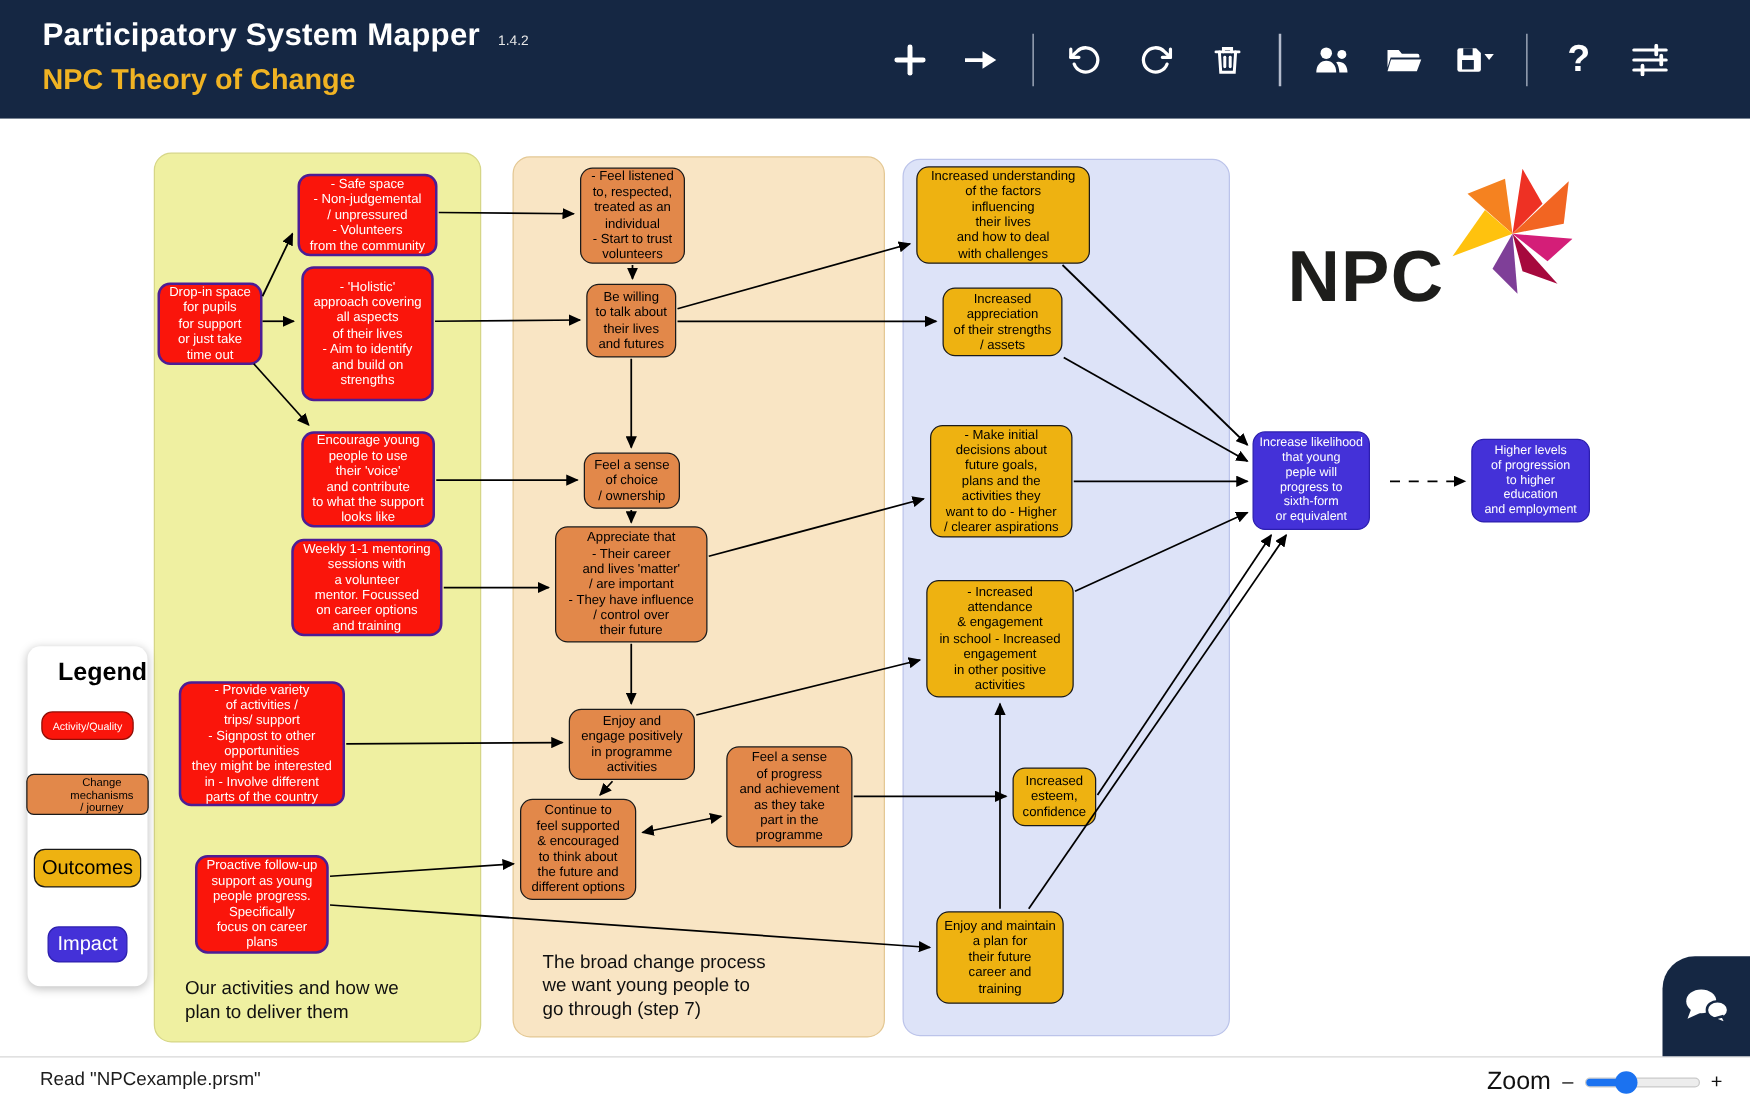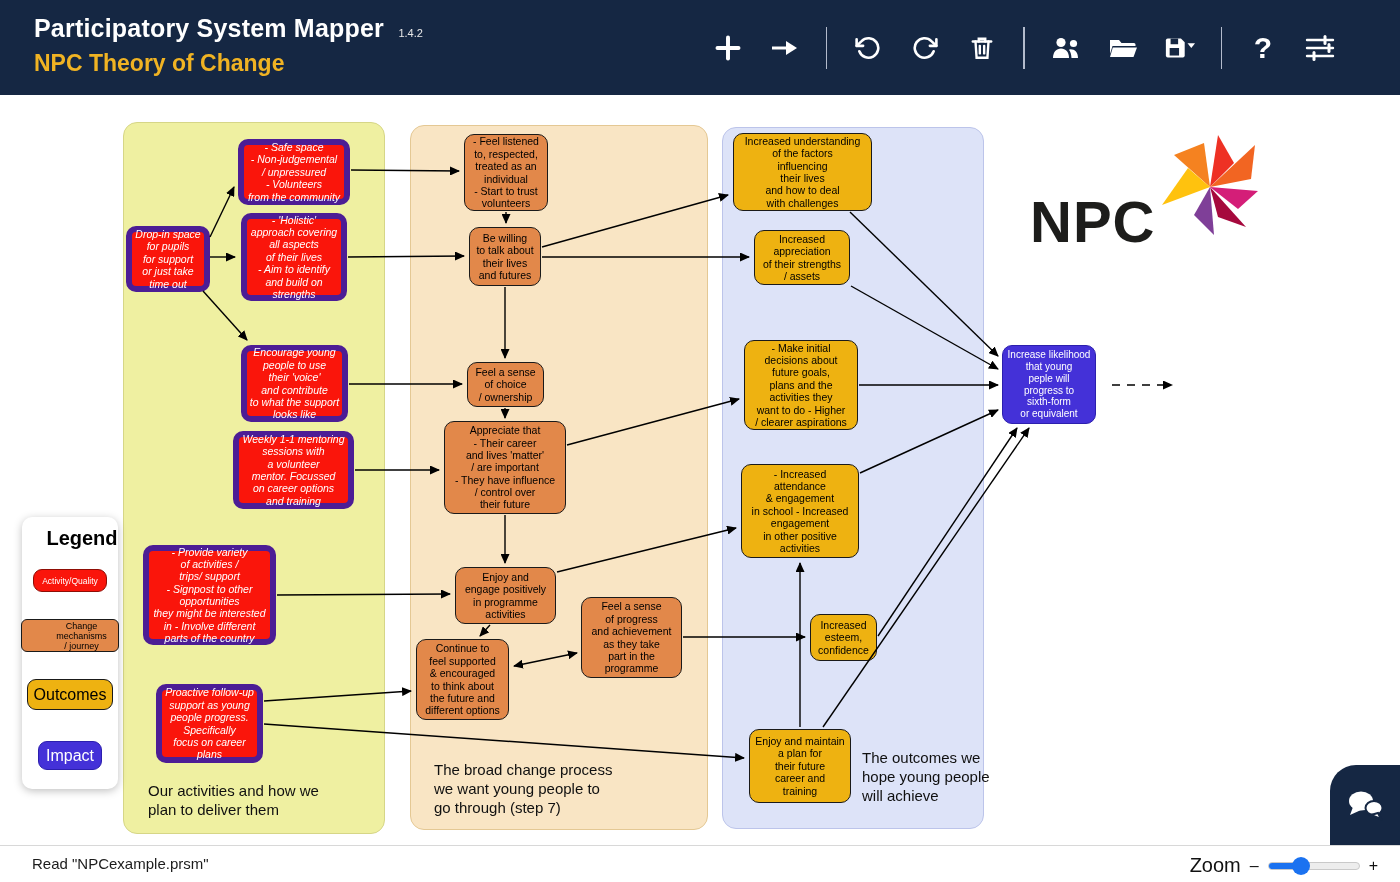--- a/index.html
+++ b/index.html
@@ -21,21 +21,21 @@
   
   .canvas{position:absolute;left:0;top:95px;width:1400px;height:750px;background:#fff;}
   .col{position:absolute;border-radius:14px;}
   .col-yellow{left:123px;top:27px;width:260px;height:710px;background:#eff0a1;border:1px solid #d6d687;}
   .col-peach {left:410px;top:30px;width:296px;height:703px;background:#f9e5c4;border:1px solid #e4c894;}
   .col-blue  {left:722px;top:32px;width:260px;height:700px;background:#dde3f8;border:1px solid #bcc4ea;}
 
   .node{position:absolute;display:flex;align-items:center;justify-content:center;text-align:center;
     border-radius:10px;white-space:pre-line;font-size:10.5px;line-height:1.18;padding:2px;
     box-sizing:border-box;z-index:6;cursor:pointer;}
-  .node.red{background:#fa150b;border:6px solid #4c1d95;color:#fff;font-style:italic;}
+  .node.red{background:#fa150b;border:2px solid #4c1d95;color:#fff;}
   .node.orange{background:#e2884a;border:1.5px solid #1a1a1a;color:#000;}
   .node.gold{background:#eeb211;border:1.5px solid #1a1a1a;color:#000;}
   .node.purple{background:#4431d8;border:1.5px solid #2c1fae;color:#fff;font-size:10px;}
 
   .caption{position:absolute;font-size:15px;color:#101010;line-height:1.28;white-space:pre-line;z-index:4;}
 
   .links{position:absolute;left:0;top:-95px;width:1400px;height:882px;z-index:8;pointer-events:none;}
 
   
   .legend{position:absolute;left:22px;top:422px;width:96px;height:272px;background:#fff;border-radius:10px;
@@ -204,21 +204,21 @@
     <div class="node red" style="left:238px;top:44px;width:112px;height:66px">- Safe space
 - Non-judgemental
 / unpressured
 - Volunteers
 from the community</div>
     <div class="node red" style="left:126px;top:131px;width:84px;height:66px">Drop-in space
 for pupils
 for support
 or just take
 time out</div>
-    <div class="node red" style="left:241px;top:118px;width:106px;height:88px">- 'Holistic'
+    <div class="node red" style="left:241px;top:118px;width:106px;height:108px">- 'Holistic'
 approach covering
 all aspects
 of their lives
 - Aim to identify
 and build on
 strengths</div>
     <div class="node red" style="left:241px;top:250px;width:107px;height:77px">Encourage young
 people to use
 their 'voice'
 and contribute
@@ -314,29 +314,31 @@
 their future
 career and
 training</div>
 
     <div class="node purple" style="left:1002px;top:250px;width:94px;height:79px">Increase likelihood
 that young
 peple will
 progress to
 sixth-form
 or equivalent</div>
+    <div class="node purple" style="left:1177px;top:256px;width:95px;height:67px">Higher levels
+of progression
+to higher
+education
+and employment</div>
 
     <div class="caption" style="left:148px;top:686px">Our activities and how we
 plan to deliver them</div>
     <div class="caption" style="left:434px;top:665px">The broad change process
 we want young people to
 go through (step 7)</div>
-    <div class="caption" style="left:862px;top:653px">The outcomes we
-hope young people
-will achieve</div>
 
     <div class="legend">
       <div class="legend-title">Legend</div>
       <div class="lg-item lg-red">Activity/Quality</div>
       <div class="lg-item lg-orange">Change mechanisms
 / journey</div>
       <div class="lg-item lg-gold">Outcomes</div>
       <div class="lg-item lg-purple">Impact</div>
     </div>
 

